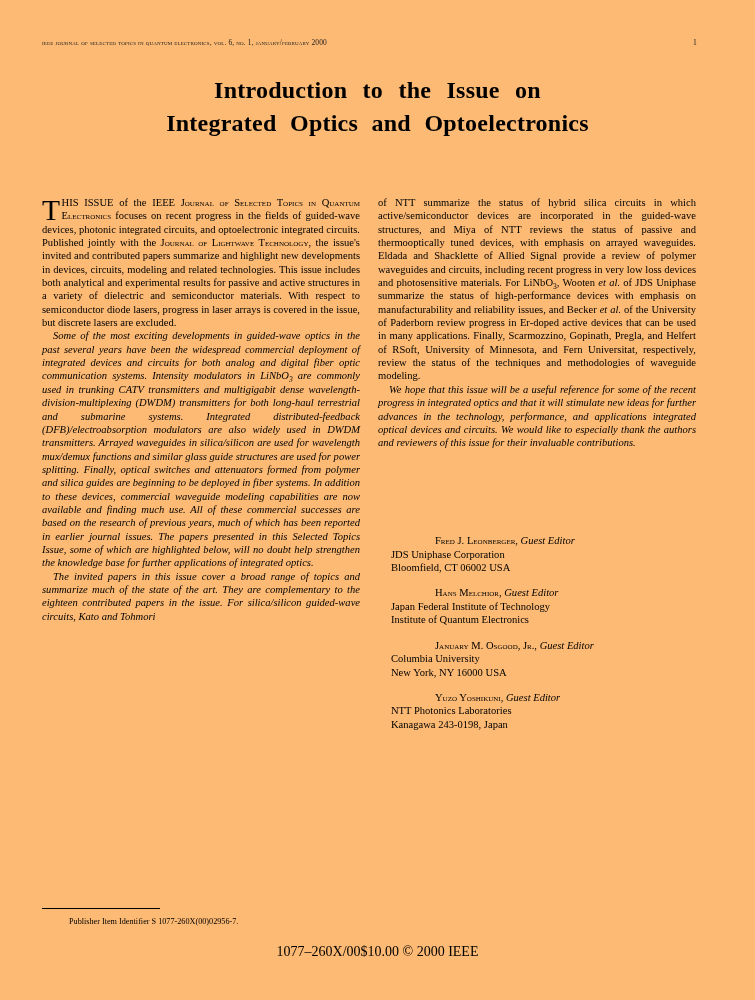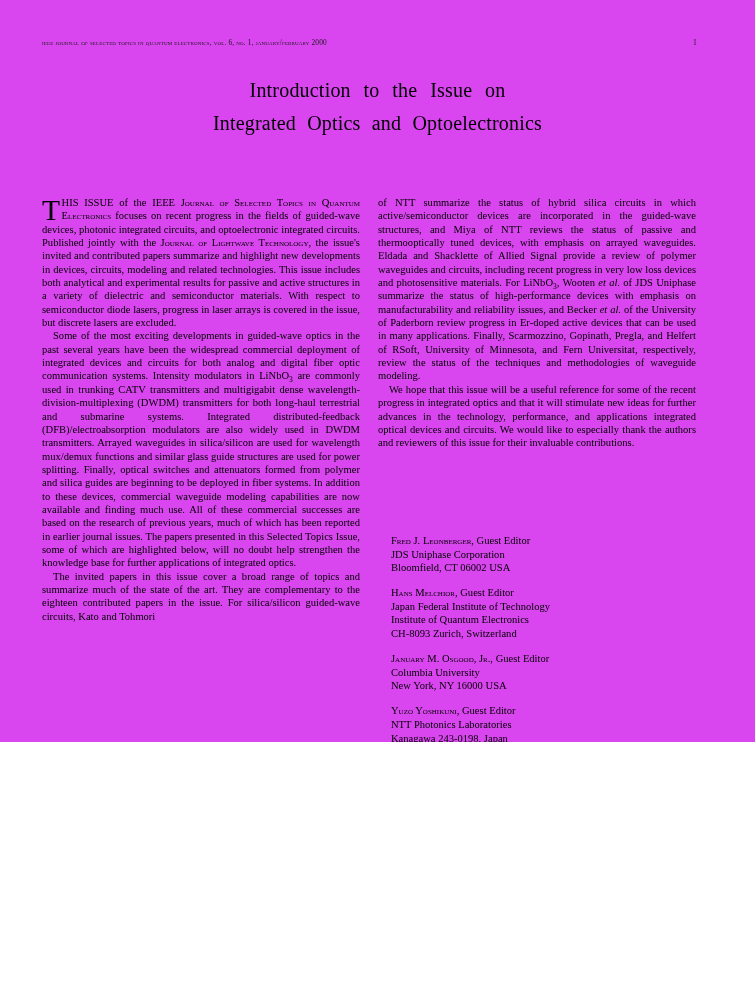--- a/index.html
+++ b/index.html
@@ -7,23 +7,23 @@
     padding: 0;
     background: #ffffff;
   }
   body {
     font-family: "Liberation Serif", "DejaVu Serif", serif;
     color: #000000;
   }
   .page {
     position: relative;
     width: 755px;
-    height: 742px;
+    height: 1000px;
     margin: 0 auto;
-    background: #d946ef;
+    background: #fdba74;
     overflow: hidden;
   }
 
   
   .running-head {
     position: absolute;
     top: 38px;
     left: 42px;
     right: 42px;
     height: 12px;
@@ -48,23 +48,23 @@
 
   
   .title-block {
     position: absolute;
     top: 74px;
     left: 90px;
     width: 575px;
     text-align: center;
   }
   .title-line {
-    font-size: 20px;
+    font-size: 24px;
     line-height: 33px;
-    font-weight: normal;
+    font-weight: bold;
     letter-spacing: 0.01em;
     word-spacing: 0.38em;
   }
   .title-line.second {
     word-spacing: 0.3em;
   }
 
   
   .columns {
     position: absolute;
@@ -83,20 +83,21 @@
   p.para {
     margin: 0;
     font-size: 10.55px;
     line-height: 13.35px;
     text-align: justify;
     text-justify: inter-word;
     hyphens: manual;
   }
   p.para + p.para {
     text-indent: 11px;
+    font-style: italic;
   }
   p.para.noindent { text-indent: 0; }
 
   
   .dropcap-para {
     position: relative;
   }
   .dropcap {
     float: left;
     font-size: 29.5px;
@@ -124,22 +125,24 @@
     margin-bottom: 11.5px;
     padding-left: 55px;
   }
   .editor-line {
     font-size: 10.55px;
     line-height: 13.6px;
     white-space: nowrap;
   }
   .editor-name {
     font-variant: small-caps;
+    margin-left: 44px;
   }
   .editor-role {
+    font-style: italic;
   }
 
   
   .footnote-rule {
     position: absolute;
     left: 42px;
     top: 908px;
     width: 118px;
     height: 0;
     border-top: 0.8px solid #000000;
@@ -205,21 +208,20 @@
         <span class="editor-role">Guest Editor</span></div>
       <div class="editor-line">JDS Uniphase Corporation</div>
       <div class="editor-line">Bloomfield,  CT  06002  USA</div>
     </div>
 
     <div class="editor">
       <div class="editor-line"><span class="editor-name">Hans Melchior,</span>
         <span class="editor-role">Guest Editor</span></div>
       <div class="editor-line">Japan Federal Institute of Technology</div>
       <div class="editor-line">Institute of Quantum Electronics</div>
-      <div class="editor-line">CH-8093 Zurich,   Switzerland</div>
     </div>
 
     <div class="editor">
       <div class="editor-line"><span class="editor-name">January M. Osgood, Jr.,</span>
         <span class="editor-role">Guest Editor</span></div>
       <div class="editor-line">Columbia University</div>
       <div class="editor-line">New York,  NY  16000  USA</div>
     </div>
 
     <div class="editor">

